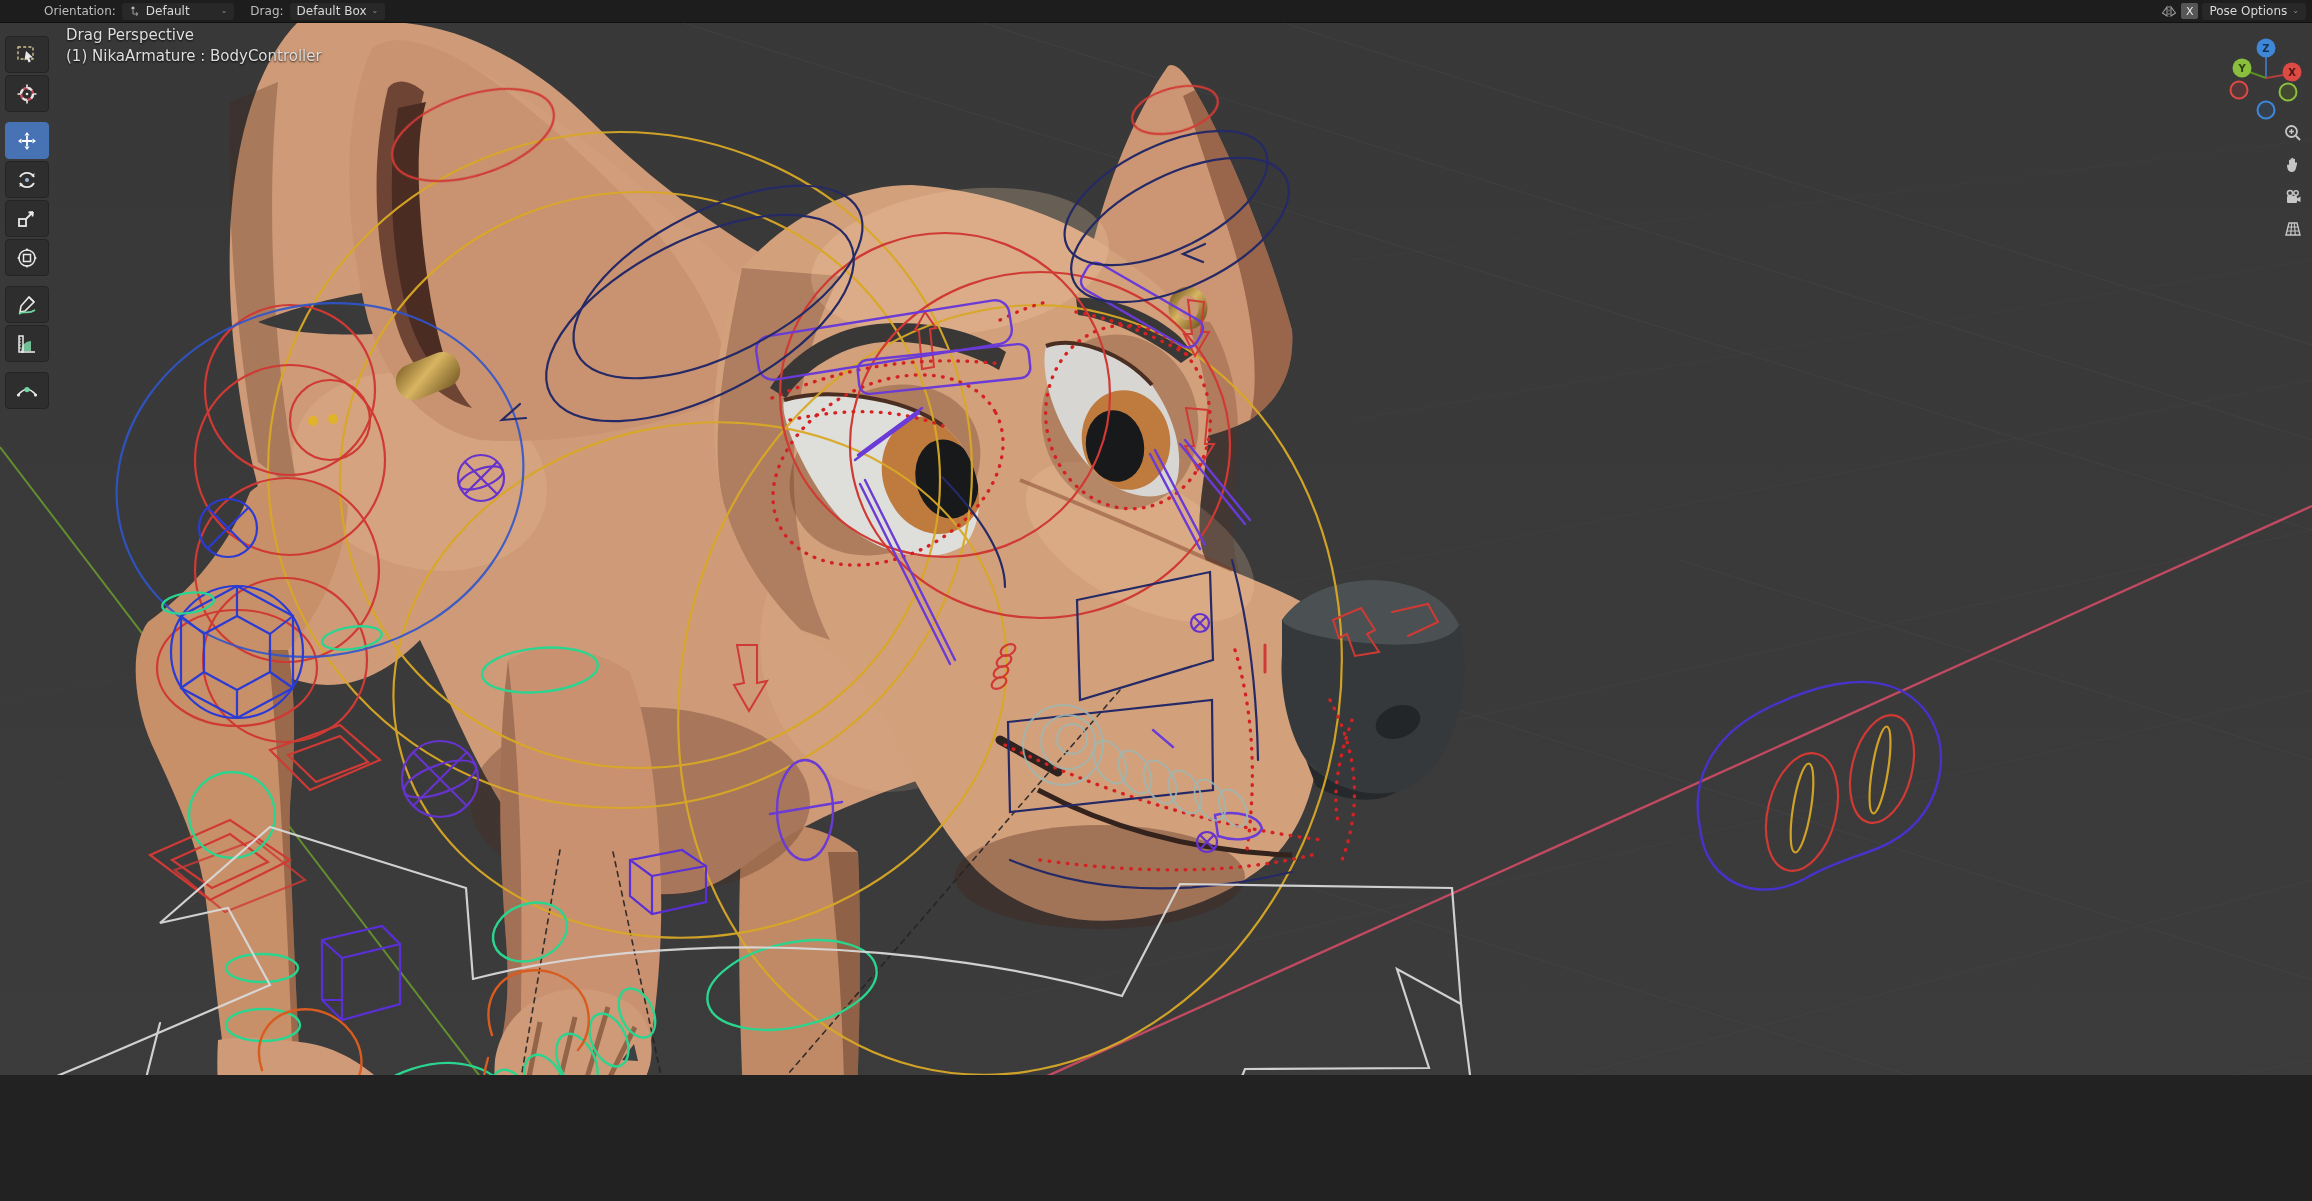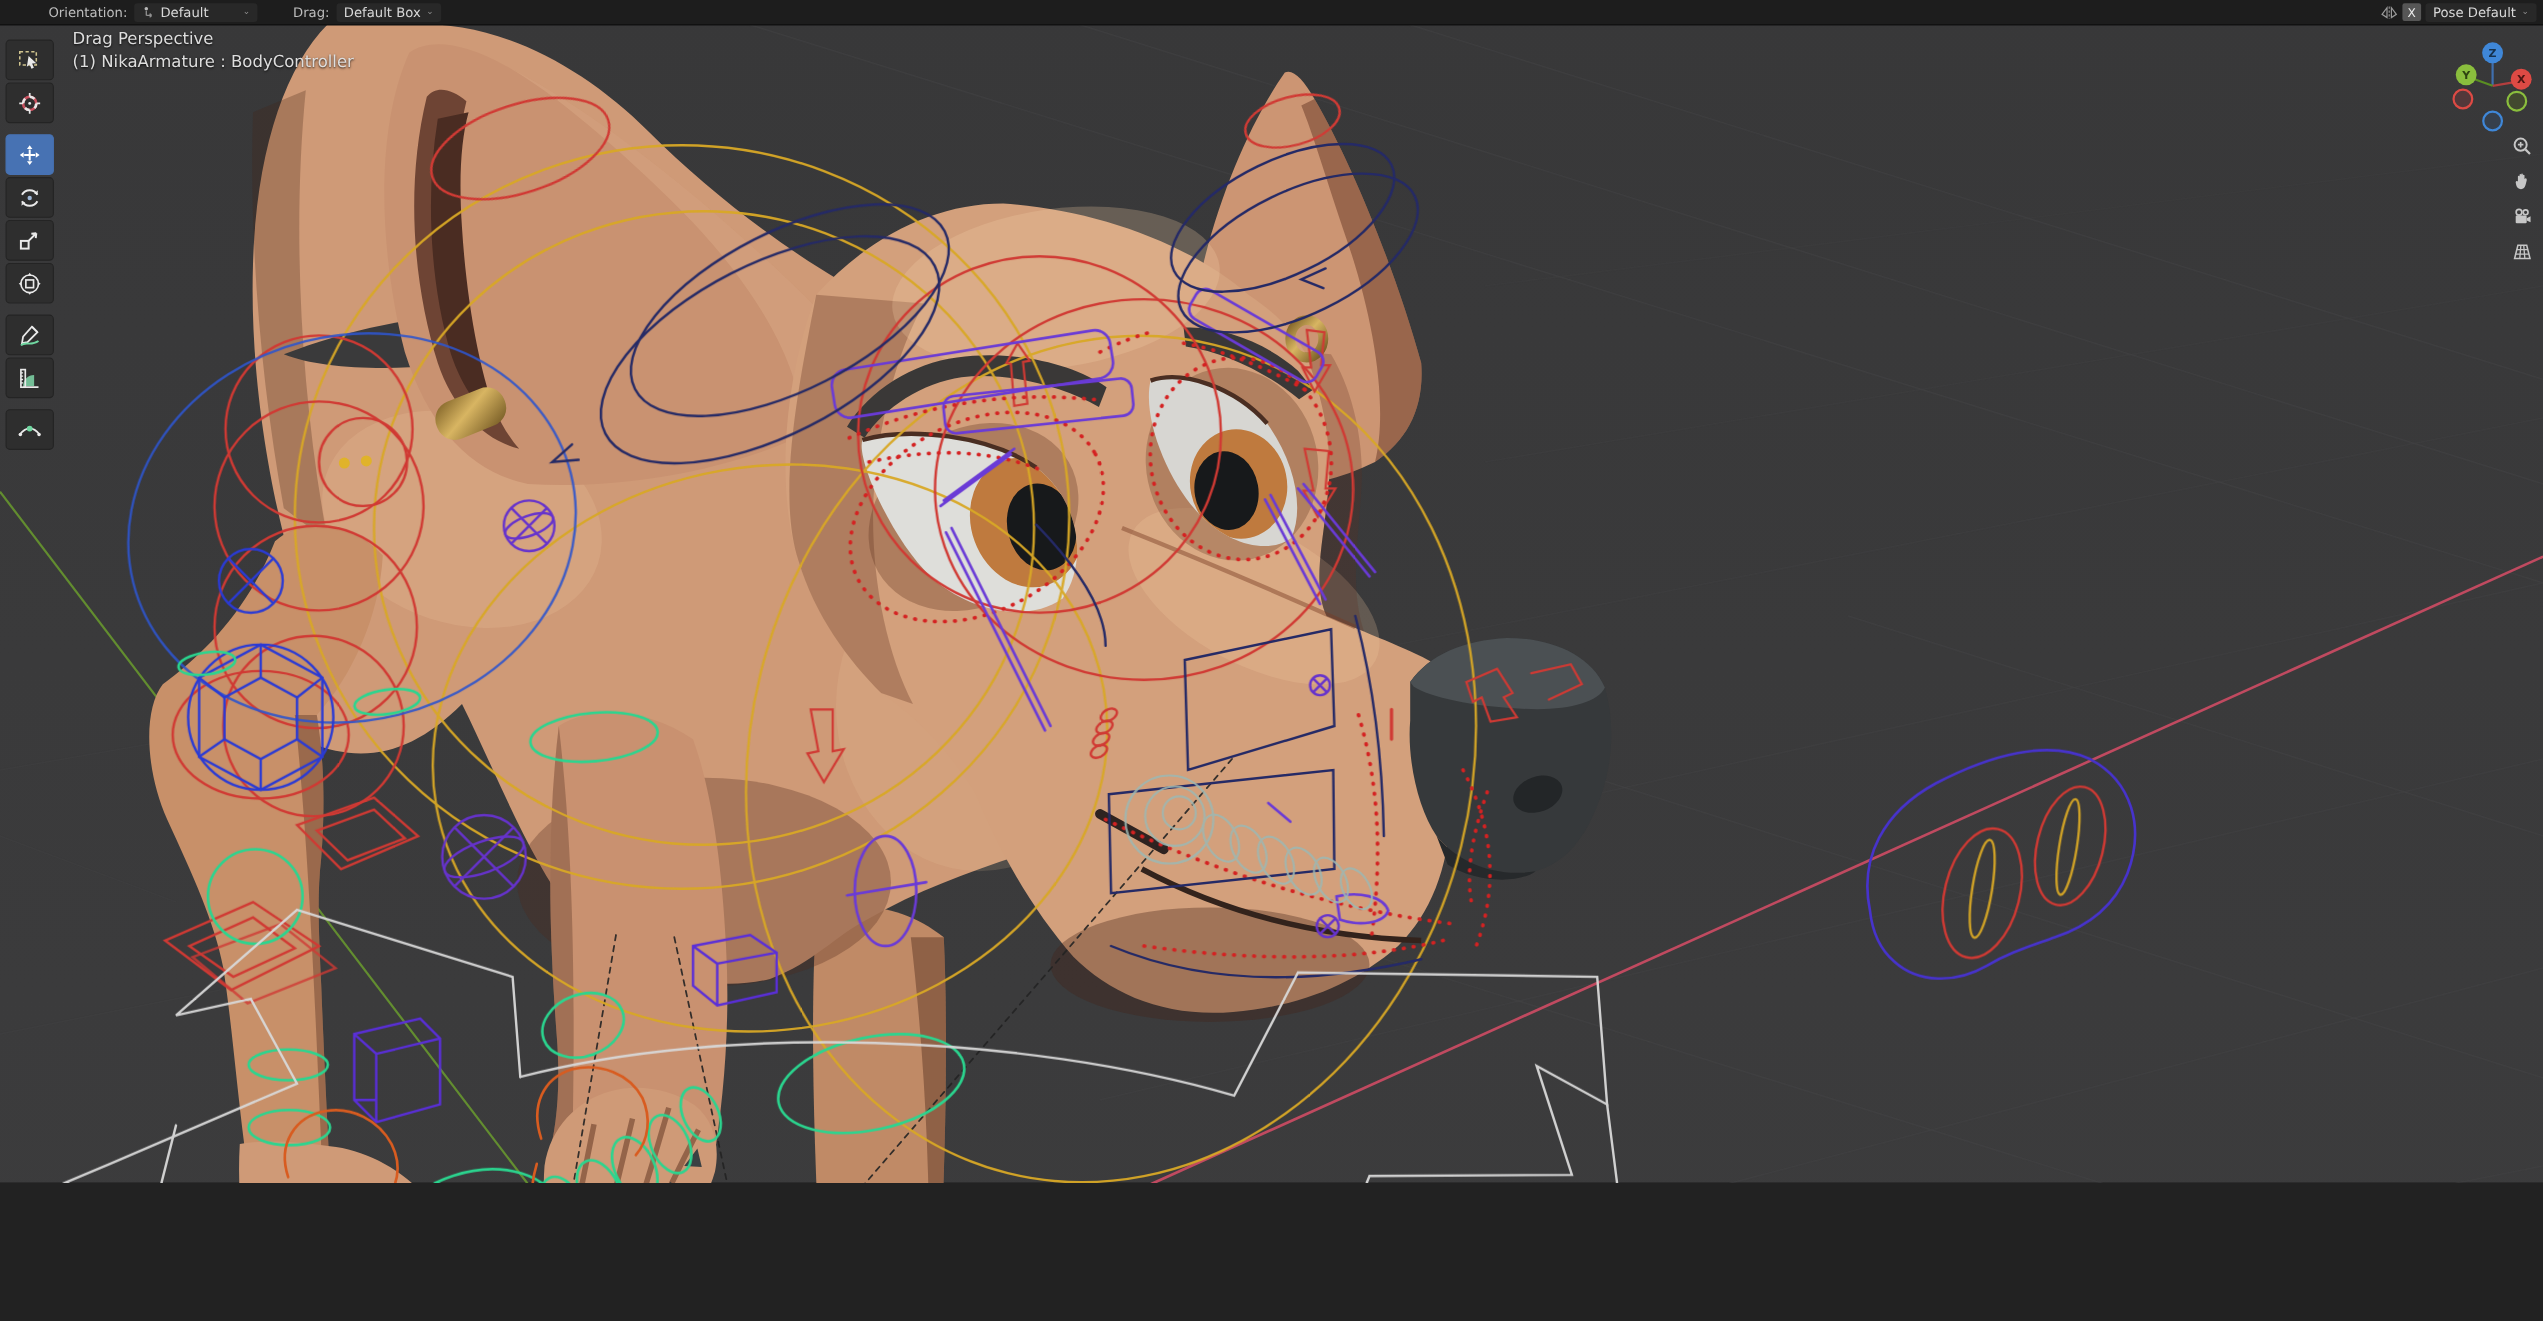--- a/index.html
+++ b/index.html
@@ -372,36 +372,36 @@
 <div class="topbar">
   <span class="lbl" style="margin-left:44px">Orientation:</span>
   <div class="dd">
     <svg width="12" height="12" viewBox="0 0 12 12">
       <circle cx="4" cy="3" r="1.6" fill="#b8b8b8"></circle>
           <path d="M4,5 L4,9 M4,9 L9,9 M9,9 l-2,-1.6 M9,9 l-2,1.6" stroke="#8f8f8f" stroke-width="1.2" fill="none"></path>
     </svg>
     <span>Default</span>
     <span class="chev" style="margin-left:26px">⌄</span>
   </div>
-  <span class="lbl" style="margin-left:32px">Drag:</span>
+  <span class="lbl" style="margin-left:16px">Drag:</span>
   <div class="dd">
     <span>Default Box</span>
     <span class="chev">⌄</span>
   </div>
   <div class="spacer"></div>
   <span class="mirror-ic">
     <svg width="16" height="13" viewBox="0 0 16 13">
       <path d="M6,11 L6,2 L1.5,8 Z" fill="none" stroke="#9a9a9a" stroke-width="1.1"></path>
       <path d="M10,11 L10,2 L14.5,8 Z" fill="none" stroke="#9a9a9a" stroke-width="1.1"></path>
       <line x1="8" y1="1" x2="8" y2="12" stroke="#9a9a9a" stroke-width="1" stroke-dasharray="2 1.5"></line>
     </svg>
   </span>
   <div class="xbtn">X</div>
   <div class="dd" style="margin-right:6px">
-    <span>Pose Default</span>
+    <span>Pose Options</span>
     <span class="chev">⌄</span>
   </div>
 </div>
 
 <div class="vp-text">
   <div>Drag Perspective</div>
   <div>(1) NikaArmature : BodyController</div>
 </div>
 
 <div class="toolbar">

